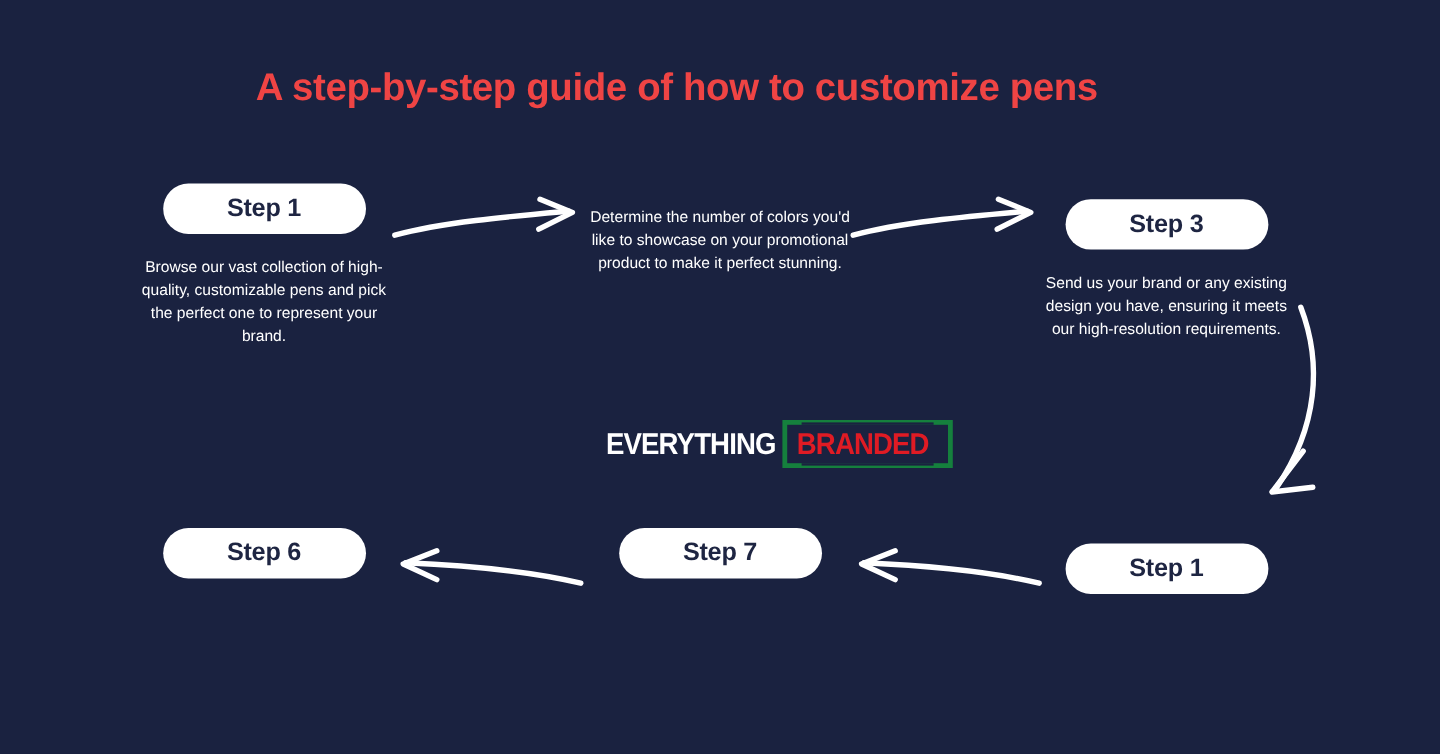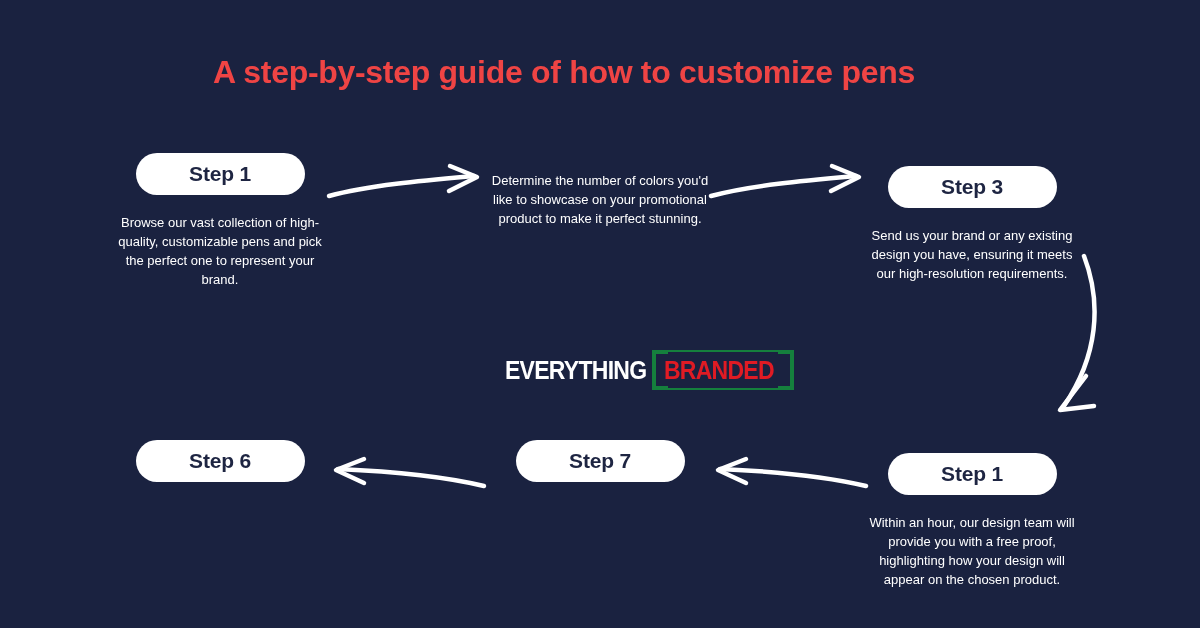--- a/index.html
+++ b/index.html
@@ -177,21 +177,20 @@
   <div class="step step-col-2 row-bottom">
     <div class="pill">
       <span class="pill-label">Step 7</span>
     </div>
   </div>
 
   <div class="step step-col-3 row-bottom">
     <div class="pill">
       <span class="pill-label">Step 1</span>
     </div>
-    <div class="step-desc">Within an hour, our design team will provide you with a free proof, highlighting how your design will appear on the chosen product.</div>
   </div>
 
   <svg class="arrow arrow-h-1" width="170" height="50" viewBox="0 0 170 50">
     <path d="M5,38 C45,27 105,22 150,18" stroke="#ffffff" stroke-width="4.5" fill="none" stroke-linecap="round"></path>
     <path d="M126,8 L153,19 L125,33" stroke="#ffffff" stroke-width="4.5" fill="none" stroke-linecap="round" stroke-linejoin="round"></path>
   </svg>
 
   <svg class="arrow arrow-h-2" width="170" height="50" viewBox="0 0 170 50">
     <path d="M5,38 C45,27 105,22 150,18" stroke="#ffffff" stroke-width="4.5" fill="none" stroke-linecap="round"></path>
     <path d="M126,8 L153,19 L125,33" stroke="#ffffff" stroke-width="4.5" fill="none" stroke-linecap="round" stroke-linejoin="round"></path>

